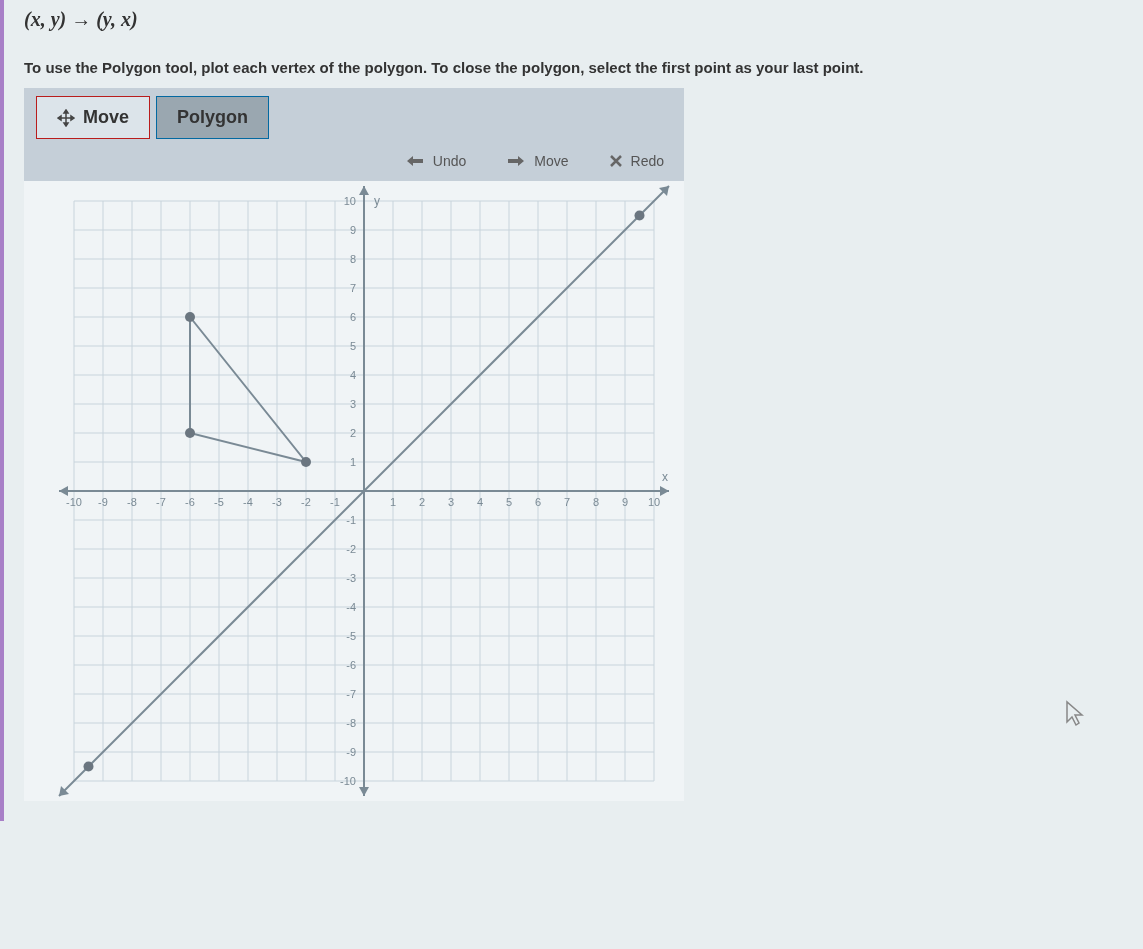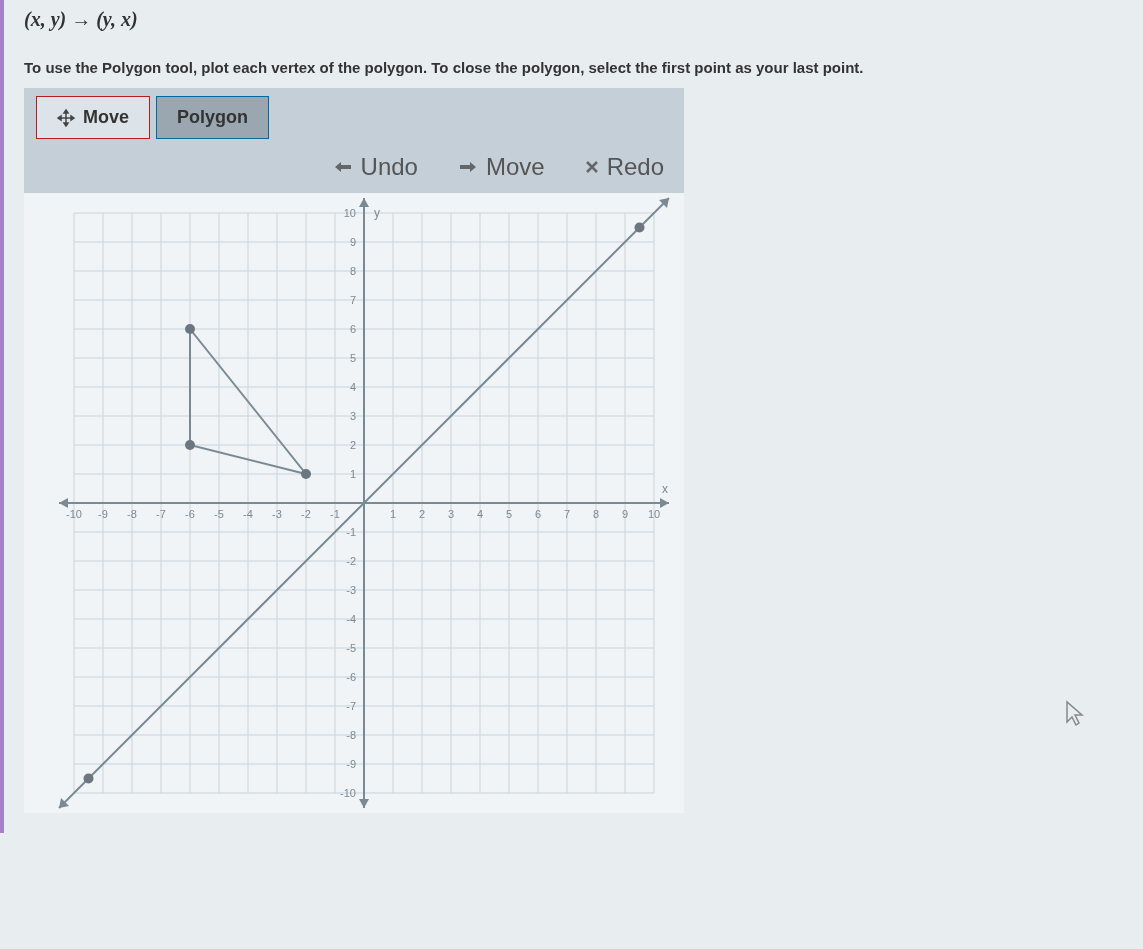--- a/index.html
+++ b/index.html
@@ -63,21 +63,21 @@
       height: 18px;
       position: relative;
     }
     .action-bar {
       display: flex;
       justify-content: flex-end;
       padding: 6px 20px 12px 20px;
       gap: 40px;
     }
     .action-btn {
-      font-size: 24px;
+      font-size: 14px;
       color: #555;
       cursor: pointer;
       display: flex;
       align-items: center;
       gap: 8px;
       background: none;
       border: none;
     }
     .graph-area {
       width: 660px;

